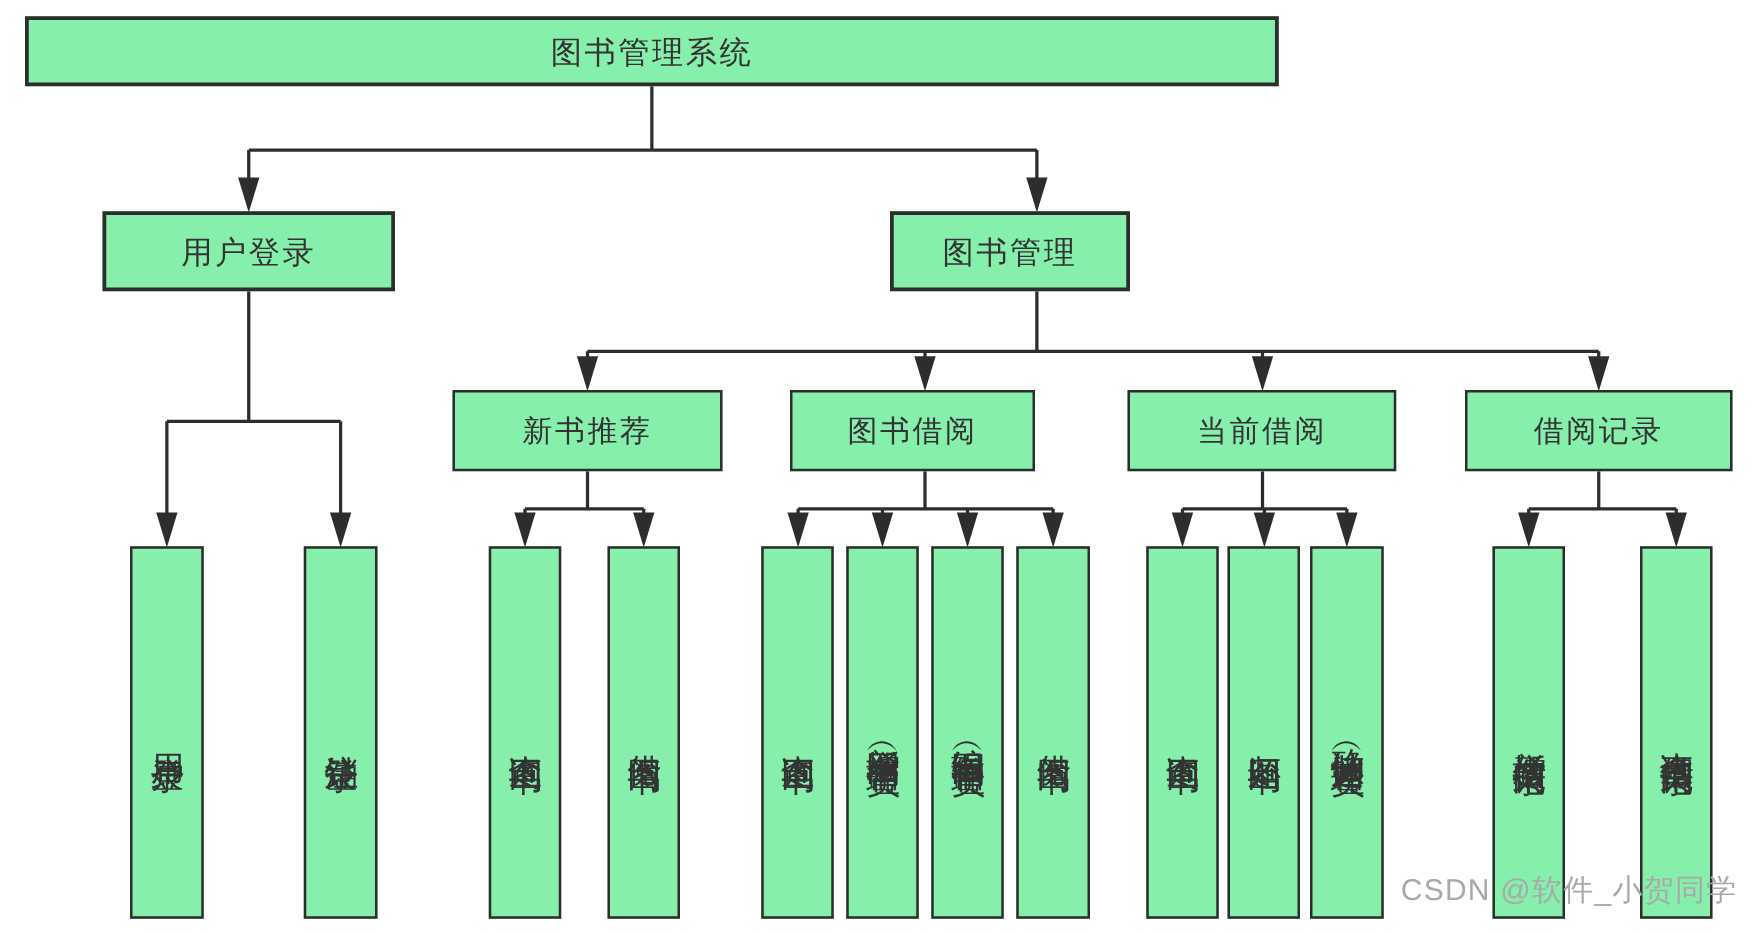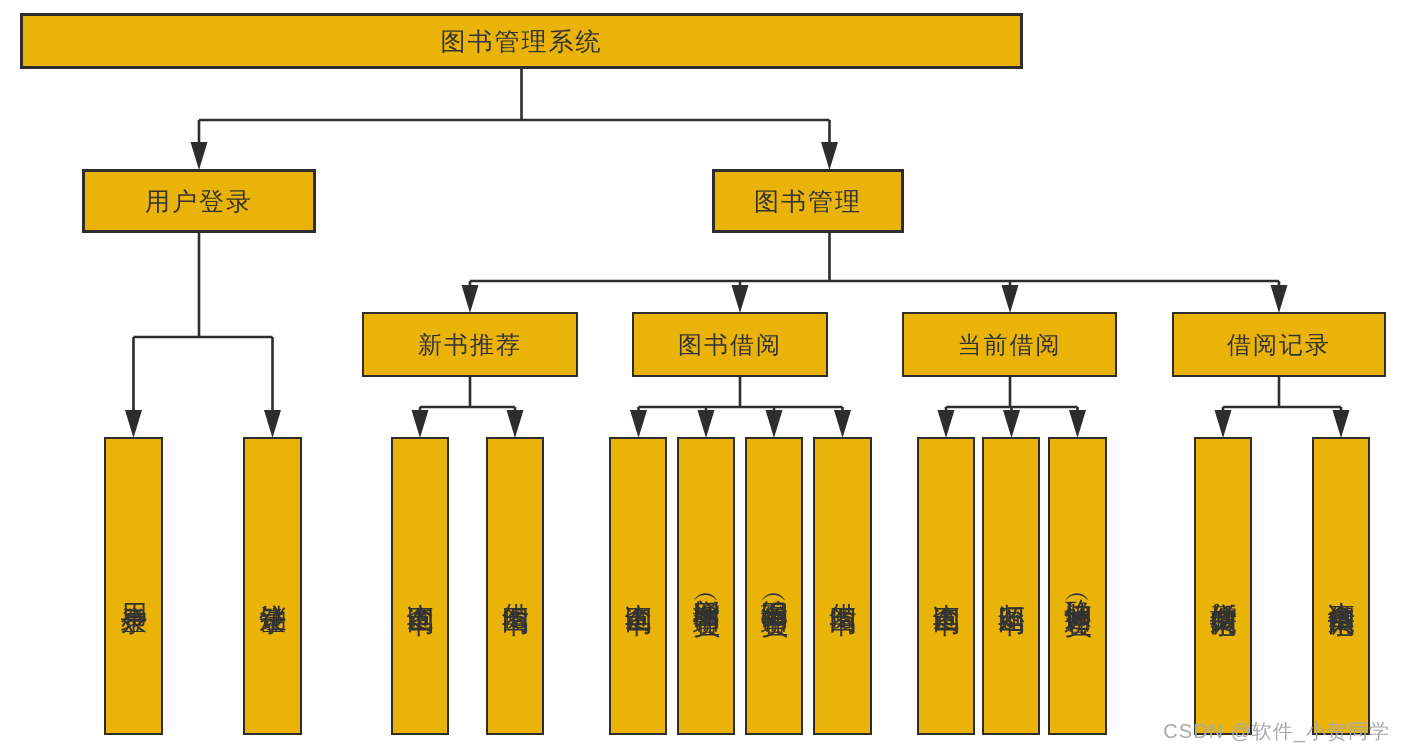--- a/index.html
+++ b/index.html
@@ -7,36 +7,36 @@
     position:relative;width:1405px;height:747px;overflow:hidden;
     background:var(--background,#ffffff);
     font-family:"Liberation Sans","DejaVu Sans",sans-serif;
     color:var(--text,#333333);
   }
   svg.connectors{position:absolute;left:0;top:0;z-index:1;}
   .wire path{stroke:var(--line,#2d2d2d);stroke-width:2.6;fill:none;}
   .arrows polygon{fill:var(--line,#2d2d2d);stroke:none;}
   .node{
     position:absolute;box-sizing:border-box;z-index:2;
-    background:#eab308;border:2.5px solid var(--line,#2d2d2d);
+    background:#86efac;border:2.5px solid var(--line,#2d2d2d);
     display:flex;align-items:center;justify-content:center;
     text-align:center;
   }
   .root{border-width:3px;font-size:25px;letter-spacing:2px;}
   .lvl2{border-width:3px;font-size:25px;letter-spacing:2px;}
   .lvl3{font-size:24px;letter-spacing:2px;}
   .leaf{font-size:27px;}
   .leaf .vtext{
     writing-mode:vertical-rl;
     letter-spacing:2px;
     line-height:1.0;
   }
   .watermark{
-    position:absolute;right:15px;bottom:2px;z-index:5;
-    font-size:20px;letter-spacing:1px;
+    position:absolute;right:15px;bottom:19px;z-index:5;
+    font-size:24px;letter-spacing:1px;
     color:var(--watermark,#a8a8a8);
   }
 </style>
 </head>
 <body>
 
 <div class="canvas">
 
   <svg class="connectors" width="1405" height="747" viewBox="0 0 1405 747">
     <g class="wire">

